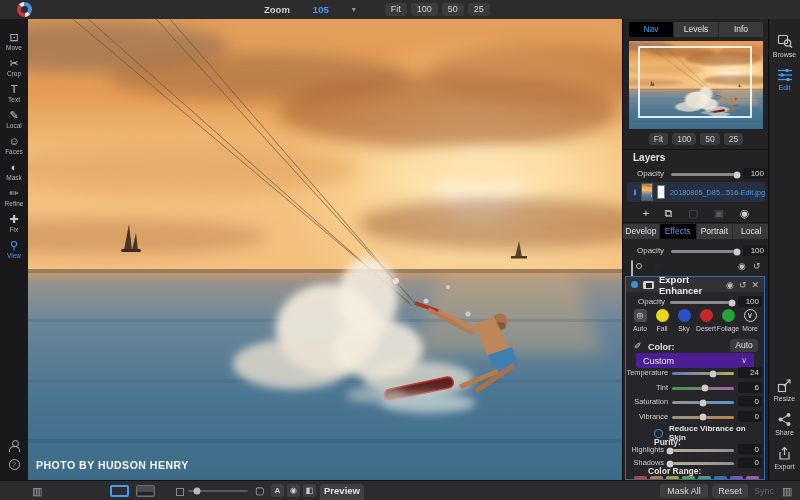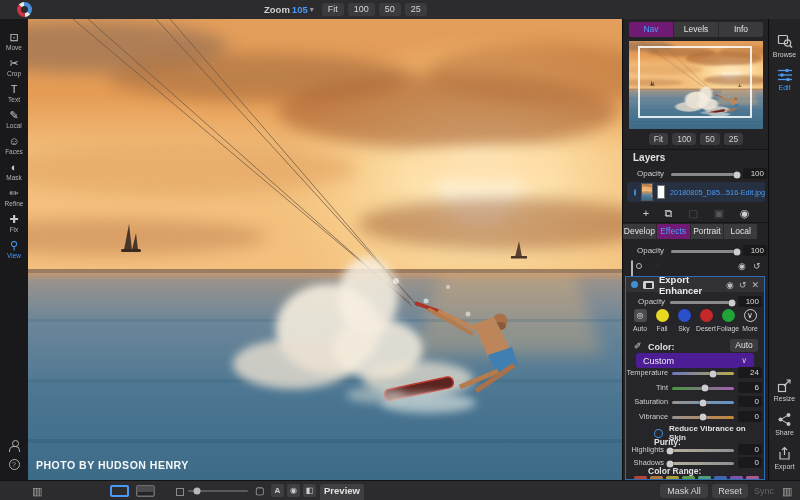--- a/index.html
+++ b/index.html
@@ -4,21 +4,21 @@
 <style>
   html,body{margin:0;padding:0;background:#101012;}
   #app{position:relative;width:800px;height:500px;background:#1d1d1f;overflow:hidden;
        font-family:"Liberation Sans",sans-serif;color:#ddd;}
   .abs{position:absolute;}
   
   #topbar{position:absolute;left:0;top:0;width:800px;height:19px;background:#2c2c2e;border-bottom:1px solid #0d0d0e;}
   #logo{position:absolute;left:17px;top:2px;width:15px;height:15px;border-radius:50%;
         background:conic-gradient(#4a90d9 0 130deg,#e8e8e8 130deg 175deg,#cc3344 175deg 310deg,#e8e8e8 310deg 360deg);}
   #logo:after{content:"";position:absolute;left:4px;top:4px;width:7px;height:7px;border-radius:50%;background:#2c2c2e;}
-  #zoom-group{position:absolute;left:264px;top:3px;height:13px;display:flex;align-items:center;gap:2px;}
+  #zoom-group{position:absolute;left:264px;top:3px;height:13px;display:flex;align-items:center;gap:23px;}
   .tb-label{font-size:9.5px;font-weight:bold;color:#cfcfcf;}
   .tb-zoomval{font-size:9.5px;font-weight:bold;color:#4a9af5;}
   .tb-chev{font-size:8px;color:#9a9a9a;}
   .tb-btn{background:#3b3b3e;border-radius:3px;color:#d6d6d6;font-size:9px;line-height:13px;padding:0 6px;}
   #zoom-presets{display:flex;gap:4px;margin-left:6px;}
   
   #left-toolbar{position:absolute;left:0;top:19px;width:28px;height:461px;background:#19191b;
                 display:flex;flex-direction:column;align-items:center;padding-top:12px;box-sizing:border-box;}
   .tool{display:flex;flex-direction:column;align-items:center;margin-bottom:6px;cursor:default;}
   .tool-icon{font-size:11px;line-height:12px;color:#c6c6c6;}
@@ -31,21 +31,21 @@
   .help-icon{width:11px;height:11px;border:1px solid #b0b0b0;border-radius:50%;font-size:7px;color:#b0b0b0;
              display:flex;align-items:center;justify-content:center;box-sizing:border-box;}
   
   #canvas{position:absolute;left:28px;top:19px;width:594px;height:461px;background:#000;}
   #watermark{position:absolute;left:8px;top:440px;font-size:10.5px;font-weight:bold;letter-spacing:.5px;color:#fff;opacity:.95;}
   
   #right-panel{position:absolute;left:622px;top:19px;width:146px;height:461px;background:#232326;border-left:1px solid #0c0c0d;box-sizing:border-box;}
   .tabstrip{display:flex;background:#3a3a3d;border-radius:2px;overflow:hidden;}
   .tab{flex:1;text-align:center;font-size:8.5px;color:#e4e4e4;line-height:15px;border-right:1px solid #29292c;cursor:default;}
   .tab:last-child{border-right:none;}
-  .tab.active{background:#701a75;color:#4b9bf5;}
+  .tab.active{background:#000000;color:#4b9bf5;}
   #nav-tabs{position:absolute;left:6px;top:3px;width:134px;height:15px;}
   #navigator{position:absolute;left:6px;top:22px;width:134px;height:88px;background:#000;overflow:hidden;}
   #nav-viewrect{position:absolute;left:7%;top:6%;width:85%;height:82%;border:2px solid rgba(255,255,255,.85);box-sizing:border-box;}
   #nav-zoom-row{position:absolute;left:0;top:114px;width:146px;display:flex;justify-content:center;gap:4px;}
   .sm-btn{background:#3a3a3d;border-radius:3px;color:#d2d2d2;font-size:8.5px;line-height:12px;padding:0 5px;}
   .divider{position:absolute;left:0;width:146px;height:1px;background:#141416;}
   .section-title{font-size:10px;color:#e2e2e2;font-weight:bold;}
   
   .srow{position:absolute;height:12px;}
   .s-label{position:absolute;font-size:8px;color:#cfcfcf;line-height:12px;white-space:nowrap;}
@@ -55,21 +55,21 @@
           line-height:11px;text-align:right;padding-right:3px;box-sizing:border-box;}
   
   #layer-row{position:absolute;left:4px;top:163px;width:138px;height:20px;background:#273040;border-radius:2px;display:flex;align-items:center;}
   .blue-dot{width:7px;height:7px;border-radius:50%;background:#3f8fd6;}
   #layer-thumb{width:26px;height:16px;margin-left:5px;border:1px solid #555;overflow:hidden;background:#000;}
   #layer-mask{width:20px;height:14px;margin-left:4px;background:#fff;border:1px solid #777;box-sizing:border-box;}
   #layer-name{margin-left:5px;font-size:7.3px;color:#4a9af5;white-space:nowrap;}
   #layer-actions{position:absolute;left:0;top:187px;width:146px;display:flex;justify-content:space-around;padding:0 12px;box-sizing:border-box;}
   .layer-action{font-size:11px;color:#cfcfcf;line-height:14px;}
   .layer-action.disabled{color:#55555a;}
-  #filter-tabs{position:absolute;left:0;top:205px;width:134px;height:15px;border-radius:0;}
+  #filter-tabs{position:absolute;left:0;top:205px;width:146px;height:15px;border-radius:0;}
   
   .cam-icon{position:relative;width:12px;height:9px;border:1px solid #b5b5b5;border-radius:2px;}
   .cam-icon:after{content:"";position:absolute;left:3.5px;top:2px;width:4px;height:4px;border:1px solid #b5b5b5;border-radius:50%;}
   .mask-icon{position:relative;width:12px;height:9px;background:#d0d0d0;border-radius:1.5px;}
   .mask-icon:after{content:"";position:absolute;left:3px;top:2px;width:6px;height:5px;background:#26262a;}
   .mini-glyph{font-size:9px;color:#c0c0c0;line-height:14px;}
   #add-filter-btn{position:absolute;left:48px;top:0;width:58px;height:14px;background:#3c3c3f;border-radius:3px;
                   font-size:9px;color:#e0e0e0;text-align:center;line-height:14px;margin-top:48px;}
   
   #ce{position:absolute;left:2px;top:257px;width:140px;height:204px;background:#26262a;border:1px solid #2e6db4;box-sizing:border-box;overflow:hidden;}

